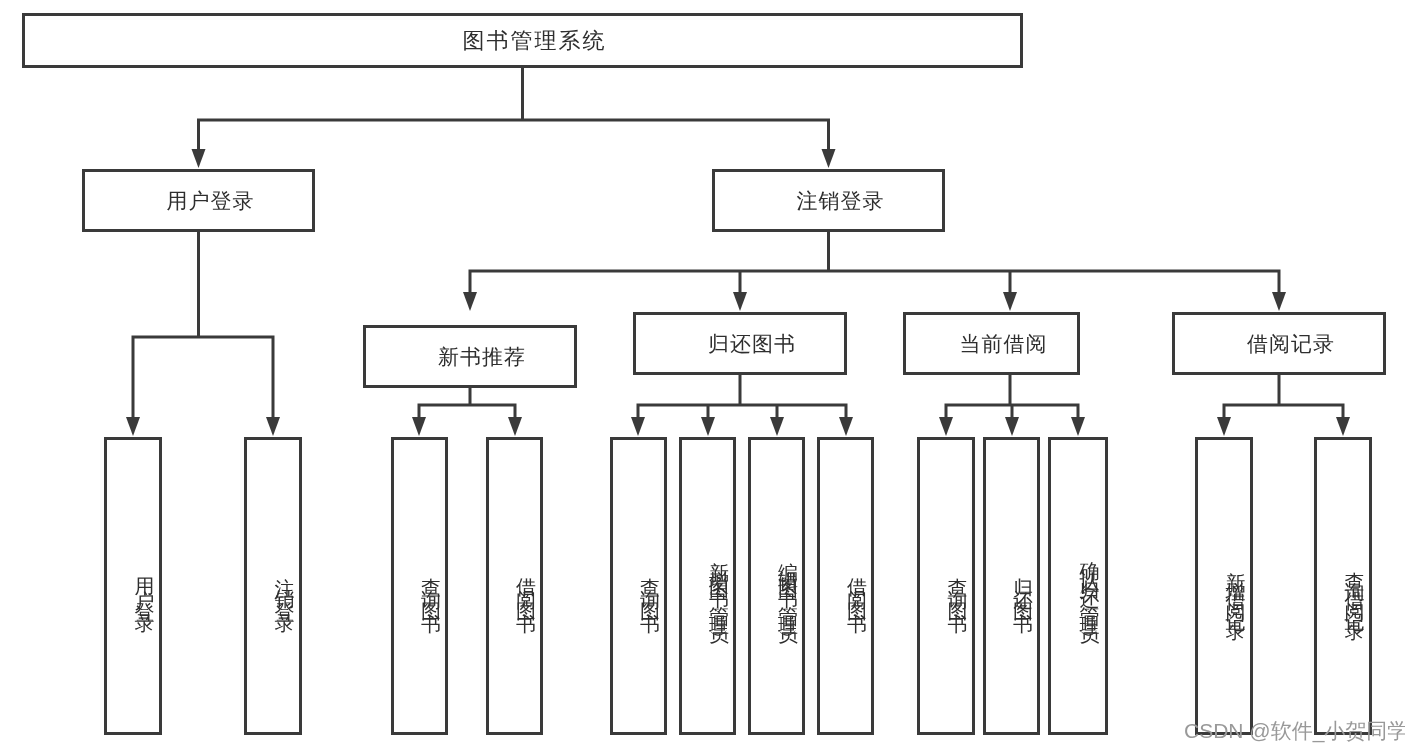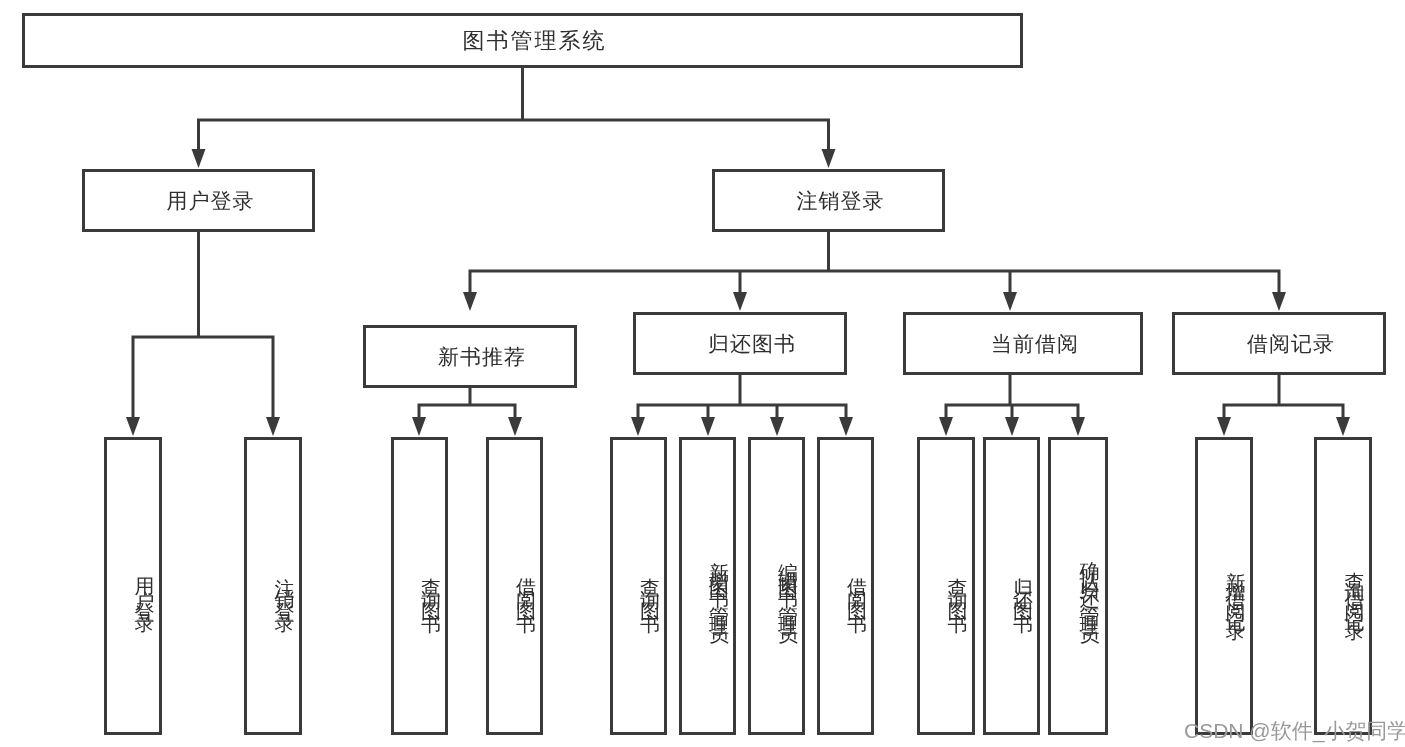--- a/index.html
+++ b/index.html
@@ -91,21 +91,21 @@
   <div class="box" style="left:712px;top:169px;width:233px;height:63px;">
     <span class="h-label">注销登录</span>
   </div>
 
   <div class="box" style="left:363px;top:325px;width:214px;height:63px;">
     <span class="h-label">新书推荐</span>
   </div>
   <div class="box" style="left:633px;top:312px;width:214px;height:63px;">
     <span class="h-label">归还图书</span>
   </div>
-  <div class="box" style="left:903px;top:312px;width:240px;height:63px;">
+  <div class="box" style="left:903px;top:312px;width:177px;height:63px;">
     <span class="h-label">当前借阅</span>
   </div>
   <div class="box" style="left:1172px;top:312px;width:214px;height:63px;">
     <span class="h-label">借阅记录</span>
   </div>
 
   <div class="box" style="left:104px;top:437px;width:58px;height:298px;">
     <span class="v-label ls4">用户登录</span>
   </div>
   <div class="box" style="left:244px;top:437px;width:58px;height:298px;">

